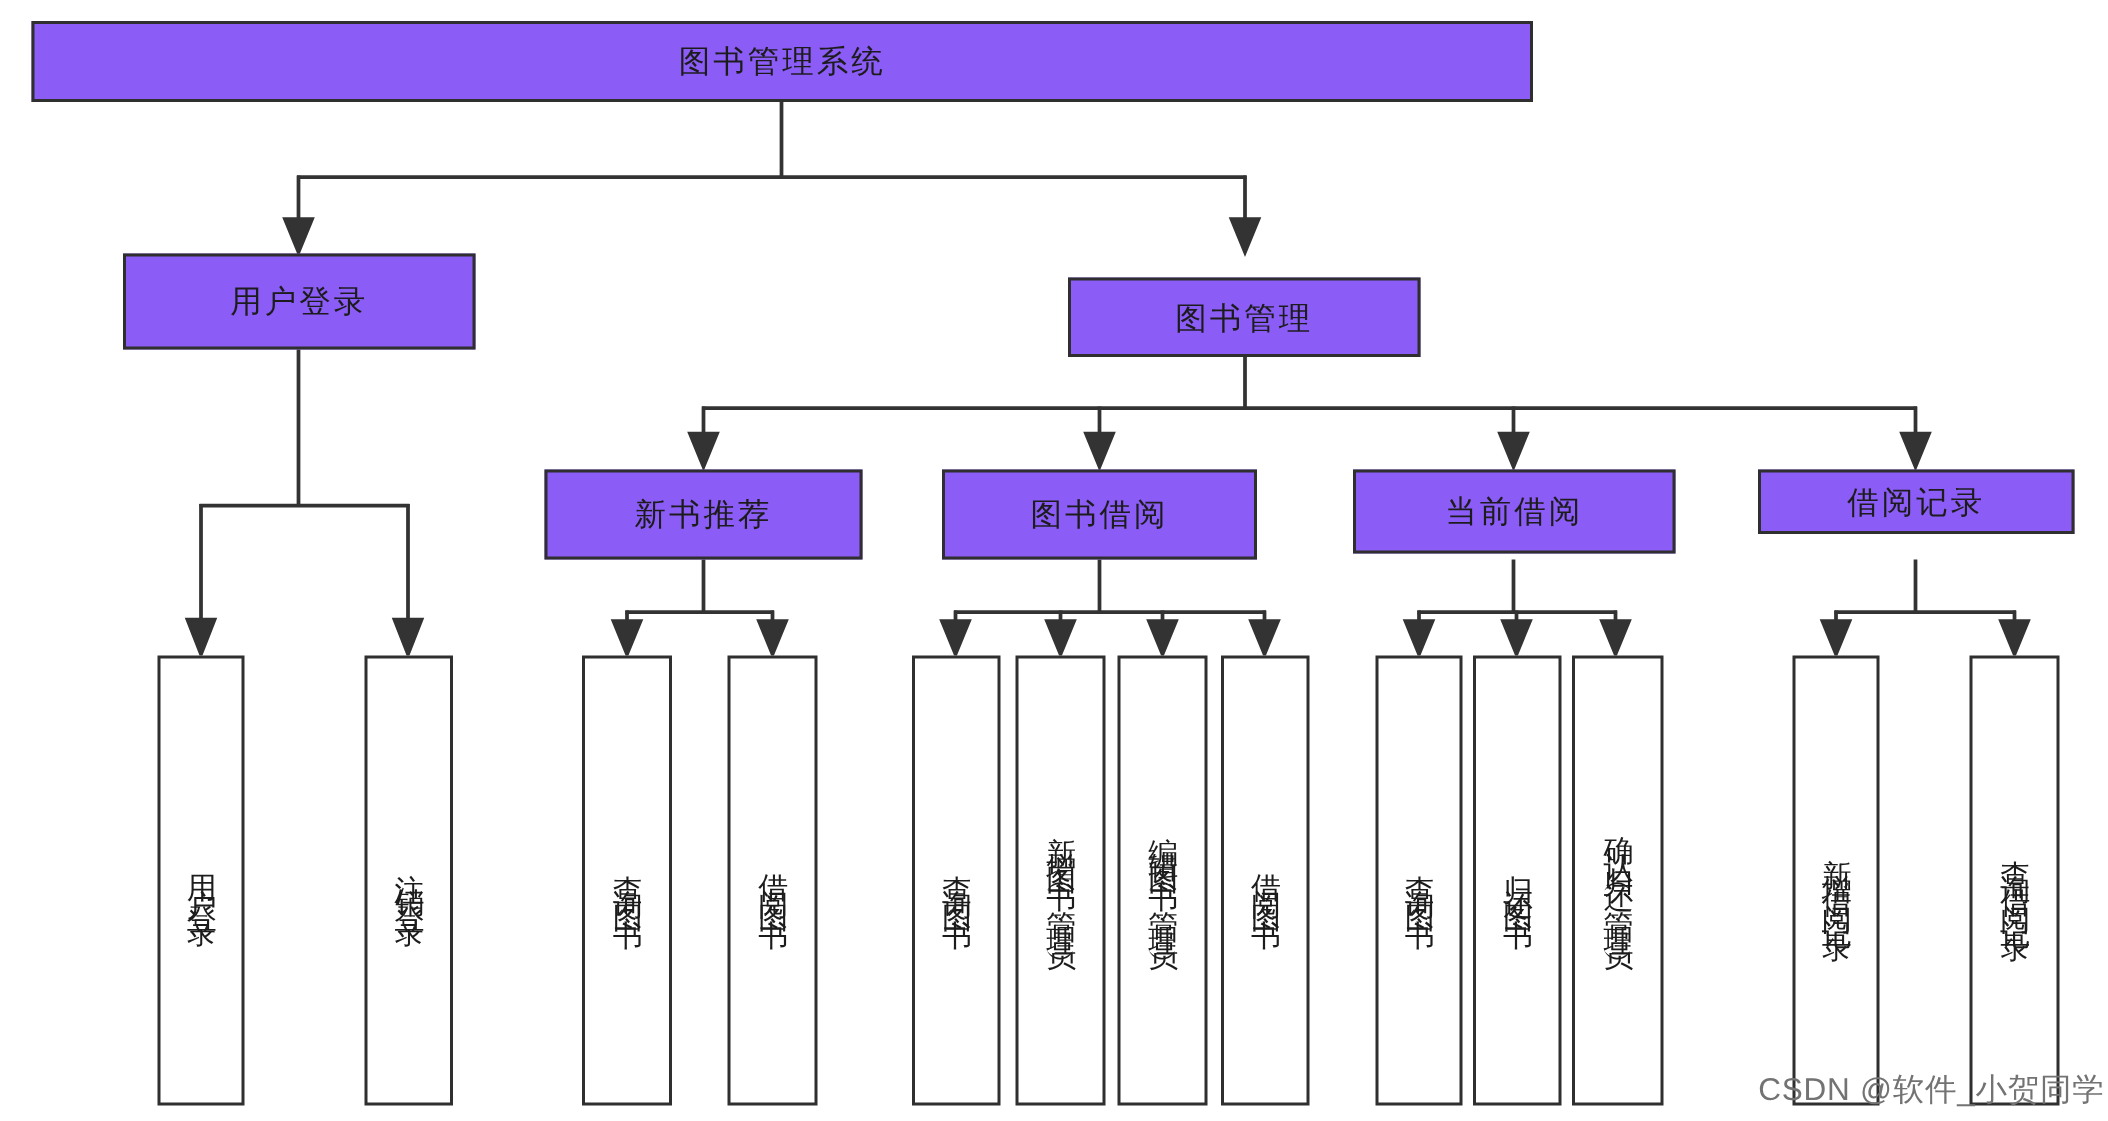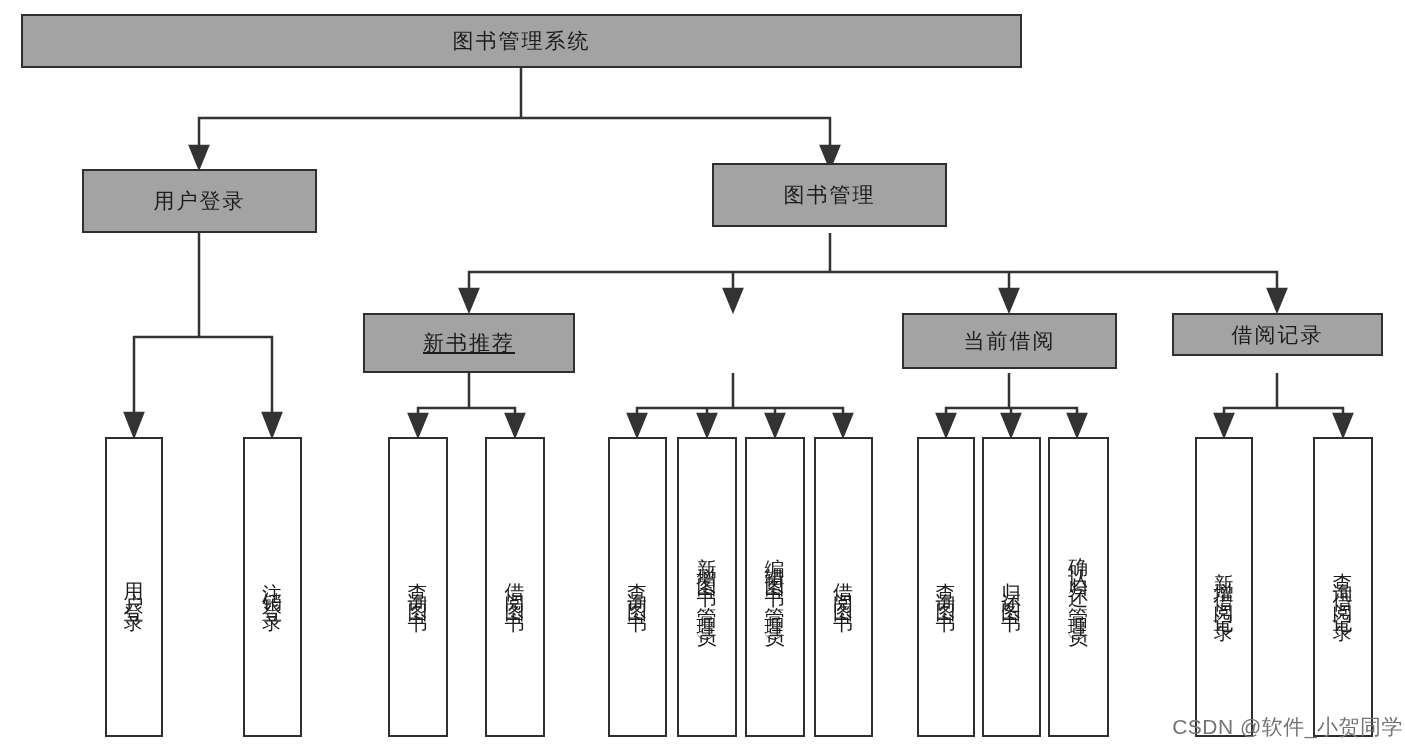--- a/index.html
+++ b/index.html
@@ -2,21 +2,21 @@
 <html><head>
 <meta charset="utf-8">
 <style>
   html,body { margin:0; padding:0; background:#ffffff; }
   .canvas {
     position:relative; width:1405px; height:747px; background:#ffffff;
     font-family:"Liberation Sans","DejaVu Sans",sans-serif; overflow:hidden;
   }
   svg.wires { position:absolute; left:0; top:0; z-index:1; }
   .box {
-    position:absolute; box-sizing:border-box; background:#a3a3a3;
+    position:absolute; box-sizing:border-box; background:#8b5cf6;
     border:2.5px solid #2f2f2f; color:#1c1c1c;
     display:flex; align-items:center; justify-content:center;
     font-size:21px; letter-spacing:2px; z-index:2;
   }
   .leaf {
     position:absolute; box-sizing:border-box; background:#ffffff;
     border:2.5px solid #2f2f2f; color:#1c1c1c;
     top:437px; height:300px; z-index:2;
     writing-mode:vertical-rl;
     display:flex; align-items:center; justify-content:center;
@@ -105,23 +105,24 @@
       <line x1="1224" y1="407" x2="1224" y2="421" fill="none"></line>
       <line x1="1343" y1="407" x2="1343" y2="421" fill="none"></line>
       <polygon points="1215,414 1233,414 1224,436"></polygon>
       <polygon points="1334,414 1352,414 1343,436"></polygon>
     </g>
   </svg>
 
   <div class="box" style="left:21px; top:14px; width:1001px; height:54px;">图书管理系统</div>
 
   <div class="box" style="left:82px; top:169px; width:235px; height:64px;">用户登录</div>
-  <div class="box" style="left:712px; top:163px; width:235px; height:64px;">图书管理</div>
+  <div class="box" style="left:712px; top:185px; width:235px; height:53px;">图书管理</div>
 
-  <div class="box" style="left:363px; top:313px; width:212px; height:60px;text-decoration:underline;">新书推荐</div>
+  <div class="box" style="left:363px; top:313px; width:212px; height:60px;">新书推荐</div>
+  <div class="box" style="left:628px; top:313px; width:210px; height:60px;">图书借阅</div>
   <div class="box" style="left:902px; top:313px; width:215px; height:56px;">当前借阅</div>
   <div class="box" style="left:1172px; top:313px; width:211px; height:43px;">借阅记录</div>
 
   <div class="leaf" style="left:105px; width:58px;">
     <span class="vtext">用户登录</span>
   </div>
   <div class="leaf" style="left:243px; width:59px;">
     <span class="vtext">注销登录</span>
   </div>
 

